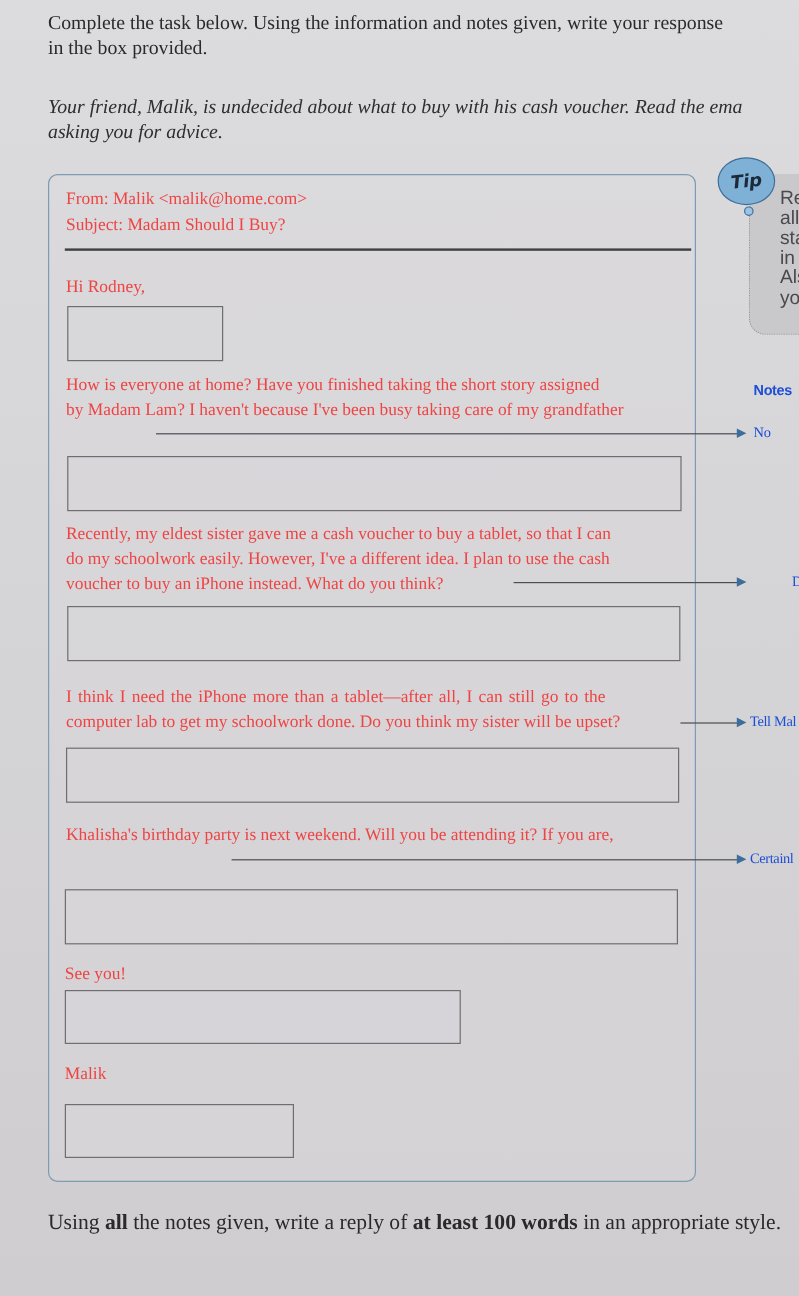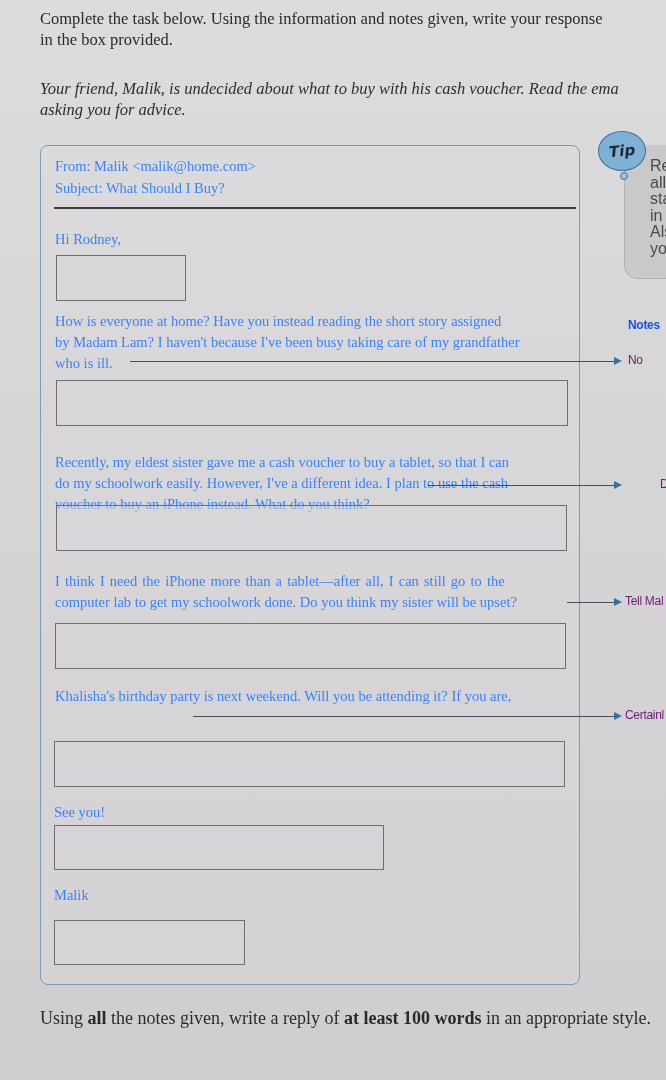--- a/index.html
+++ b/index.html
@@ -17,32 +17,32 @@
   .scenario {
     left: 40px; top: 78px; width: 640px; font-size: 16.5px; line-height: 21px; font-style: italic; color: #2e2e31;
     white-space: nowrap;
   }
   .email-box {
     left: 40px; top: 145px; width: 540px; height: 840px;
     border: 1.5px solid #7d9bb5; border-radius: 8px;
     background: rgba(220,219,222,0.35);
     box-sizing: border-box;
   }
-  .txt { font-size: 14.5px; line-height: 21px; color: #3b82f6; }
+  .txt { font-size: 14.5px; line-height: 21px; color: #ef4444; }
   .hr { left: 54px; top: 207px; width: 522px; height: 1.5px; background: #3e3f45; }
   .ans-box {
     border: 1.3px solid #6e6e72; background: rgba(215,214,218,0.5); box-sizing: border-box;
   }
   .arrow-line { height: 1.2px; background: #4a4d55; }
   .arrow-head {
     width: 0; height: 0; border-top: 4px solid transparent; border-bottom: 4px solid transparent;
     border-left: 8px solid #3b6e9a;
   }
   .note {
-    font-family: Liberation Sans, sans-serif; font-size: 12px; color: #701a75;
+    font-family: Liberation Serif, serif; font-size: 12px; color: #1d4ed8;
     white-space: nowrap; letter-spacing: -0.3px;
   }
   .notes-title {
     font-family: "Liberation Sans", "DejaVu Sans", sans-serif; font-size: 12px; font-weight: bold;
     color: #1d4ed8; letter-spacing: -0.3px;
   }
   .tip-panel {
     left: 624px; top: 145px; width: 60px; height: 133px; background: #c9c8cb;
     border-radius: 10px 0 0 14px; border-left: 1.5px dotted #9a9a9e; border-bottom: 1.5px dotted #9a9a9e;
   }
@@ -89,38 +89,37 @@
 <div class="abs tip-text"><span>Re</span>
 <span>all</span>
 <span>sta</span>
 <span>in</span>
 <span>Als</span>
 <span>yo</span></div>
 
 <div class="abs email-box"></div>
 
 <div class="abs txt" style="left:55px; top:156px;">From: Malik &lt;malik@home.com&gt;</div>
-<div class="abs txt" style="left:55px; top:178px;">Subject: What Should I Buy?</div>
+<div class="abs txt" style="left:55px; top:178px;">Subject: Madam Should I Buy?</div>
 <div class="abs hr"></div>
 
 <div class="abs txt" style="left:55px; top:229px;">Hi Rodney,</div>
 <div class="abs ans-box" style="left:56px; top:255px; width:130px; height:46px;"></div>
 
 <div class="abs txt" style="left:55px; top:311px; white-space:nowrap;">
-  <div>How is everyone at home? Have you instead reading the short story assigned</div>
+  <div>How is everyone at home? Have you finished taking the short story assigned</div>
   <div>by Madam Lam? I haven't because I've been busy taking care of my grandfather</div>
-  <div>who is ill.</div>
 </div>
 <div class="abs notes-title" style="left:628px; top:318px;">Notes</div>
 <div class="abs arrow-line" style="left:130px; top:361px; width:486px;"></div>
 <div class="abs arrow-head" style="left:614px; top:357px;"></div>
 <div class="abs note" style="left:628px; top:353px;">No</div>
 <div class="abs ans-box" style="left:56px; top:380px; width:512px; height:46px;"></div>
 
-<div class="abs txt" style="left:55px; top:452px; white-space:nowrap;">
+<div class="abs txt" style="left:55px; top:435px; white-space:nowrap;">
   <div>Recently, my eldest sister gave me a cash voucher to buy a tablet, so that I can</div>
   <div>do my schoolwork easily. However, I've a different idea. I plan to use the cash</div>
   <div>voucher to buy an iPhone instead. What do you think?</div>
 </div>
 <div class="abs arrow-line" style="left:428px; top:485px; width:188px;"></div>
 <div class="abs arrow-head" style="left:614px; top:481px;"></div>
 <div class="abs note" style="left:625px; top:477px;margin-left:35px;">Disagre</div>
 <div class="abs ans-box" style="left:56px; top:505px; width:511px; height:46px;"></div>
 
 <div class="abs txt" style="left:55px; top:571px; white-space:nowrap; word-spacing:1.5px;">

